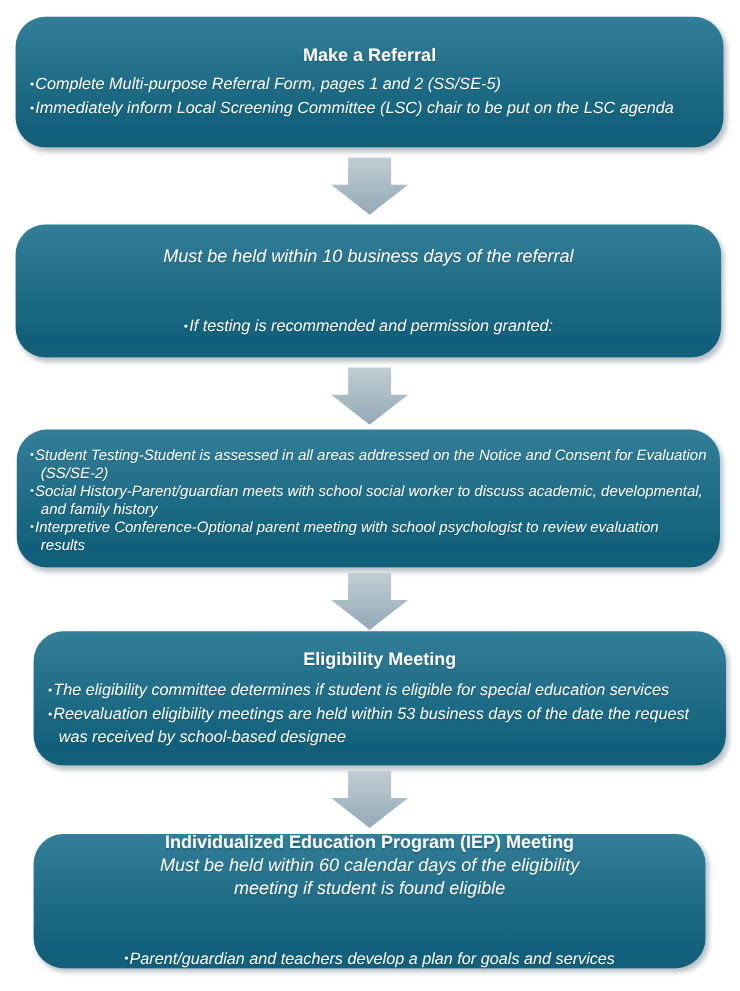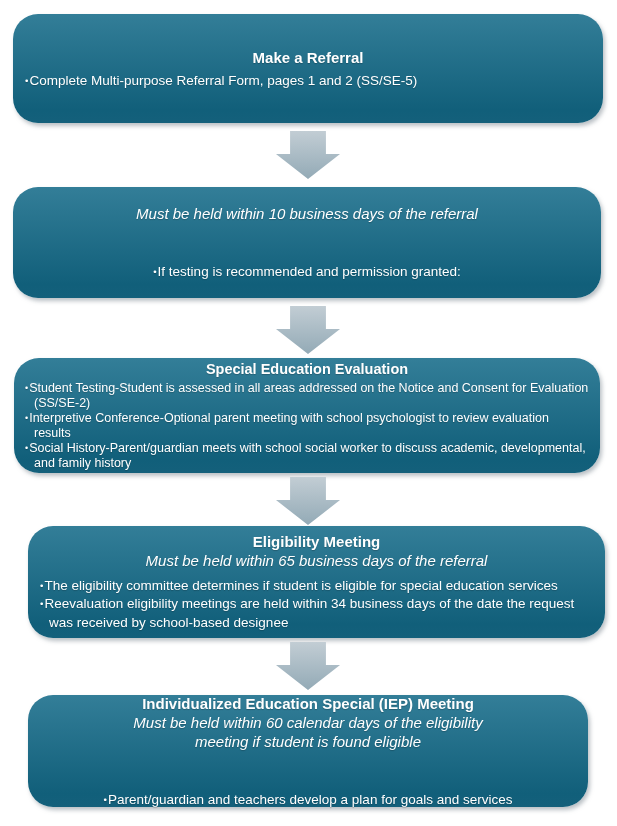--- a/index.html
+++ b/index.html
@@ -57,20 +57,21 @@
     list-style: none;
     margin: 4px 0 0 0;
     padding: 0 12px;
     font-size: 13.5px;
     line-height: 19px;
   }
   ul.bullets li {
     padding-left: 9px;
     text-indent: -9px;
     white-space: pre-line;
+    font-style: italic;
   }
   ul.bullets li::before {
     content: "\2022";
     font-size: 0.72em;
     margin-right: 1px;
     vertical-align: 1px;
   }
   .step-2 ul.bullets { margin-top: 9px; }
   .step-3 ul.bullets {
     font-size: 12.5px;
@@ -103,61 +104,60 @@
 </style>
 </head>
 <body>
 
 <div>
 
   <div class="step step-1">
     <div class="title">Make a Referral</div>
     <ul class="bullets">
       <li>Complete Multi-purpose Referral Form, pages 1 and 2 (SS/SE-5)</li>
+      <li>Immediately inform Local Screening Committee (LSC) chair to be put on the LSC agenda</li>
     </ul>
   </div>
 
   <div class="arrow arrow-1"></div>
 
   <div class="step step-2">
     <div class="subtitle">Must be held within 10 business days of the referral</div>
     <ul class="bullets centered">
       <li>If testing is recommended and permission granted:</li>
     </ul>
   </div>
 
   <div class="arrow arrow-2"></div>
 
   <div class="step step-3">
-    <div class="title">Special Education Evaluation</div>
     <ul class="bullets">
       <li>Student Testing-Student is assessed in all areas addressed on the Notice and Consent for Evaluation
 (SS/SE-2)</li>
-      <li>Interpretive Conference-Optional parent meeting with school psychologist to review evaluation results</li>
       <li>Social History-Parent/guardian meets with school social worker to discuss academic, developmental,
 and family history</li>
+      <li>Interpretive Conference-Optional parent meeting with school psychologist to review evaluation results</li>
     </ul>
   </div>
 
   <div class="arrow arrow-3"></div>
 
   <div class="step step-4">
     <div class="title">Eligibility Meeting</div>
-    <div class="subtitle">Must be held within 65 business days of the referral</div>
     <ul class="bullets">
       <li>The eligibility committee determines if student is eligible for special education services</li>
-      <li>Reevaluation eligibility meetings are held within 34 business days of the date the request
+      <li>Reevaluation eligibility meetings are held within 53 business days of the date the request
 was received by school-based designee</li>
     </ul>
   </div>
 
   <div class="arrow arrow-4"></div>
 
   <div class="step step-5">
-    <div class="title">Individualized Education Special (IEP) Meeting</div>
+    <div class="title">Individualized Education Program (IEP) Meeting</div>
     <div class="subtitle">Must be held within 60 calendar days of the eligibility
 meeting if student is found eligible</div>
     <ul class="bullets centered">
       <li>Parent/guardian and teachers develop a plan for goals and services</li>
     </ul>
   </div>
 
 </div>
 
 </body></html>

